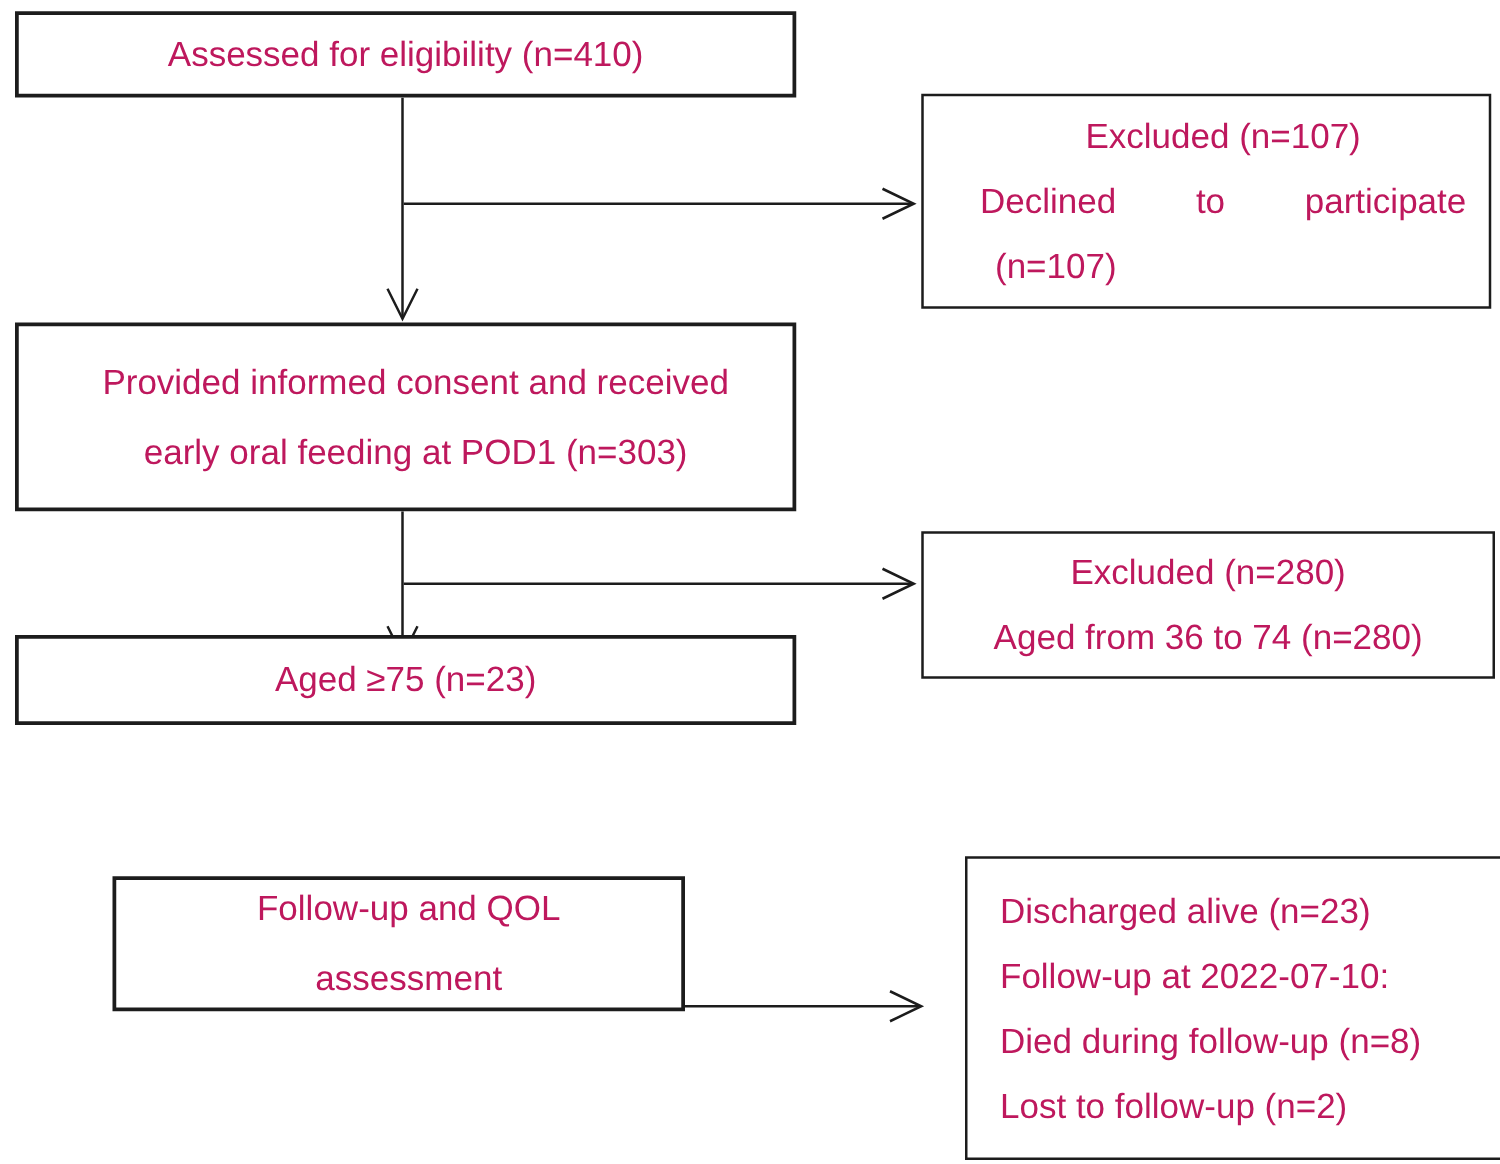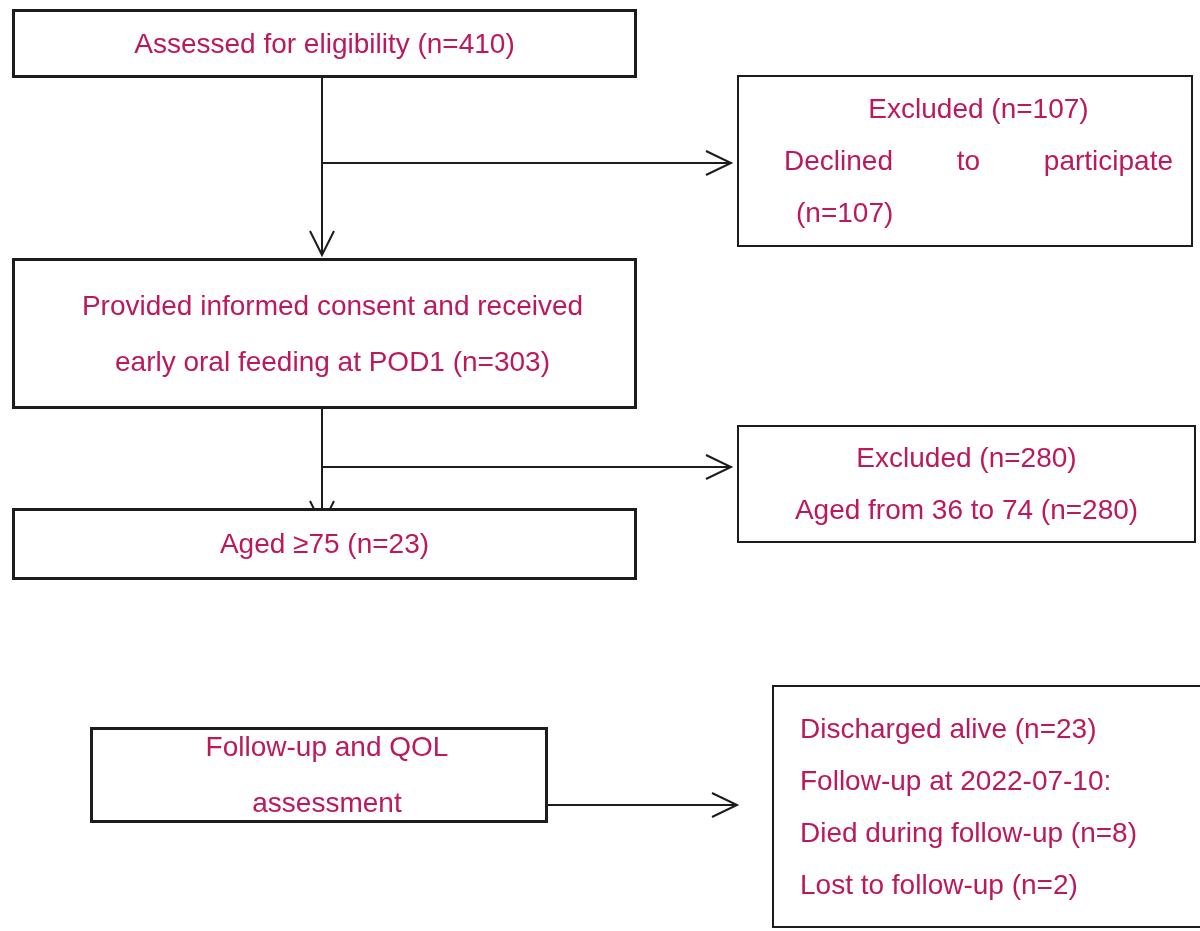--- a/index.html
+++ b/index.html
@@ -24,21 +24,21 @@
     white-space:normal;text-align:justify;text-align-last:justify;
     padding:0 18px;
   }
   .lh54 .line{line-height:56px;margin-left:16px;}
 
   .b-assessed {left:12px; top:9px;   width:625px;height:69px;}
   .b-excluded1{left:737px;top:75px;  width:456px;height:172px;padding-left:27px;}
   .b-consent  {left:12px; top:258px; width:625px;height:151px;}
   .b-excluded2{left:737px;top:407px; width:459px;height:118px;margin-top:18px;}
   .b-aged     {left:12px; top:508px; width:625px;height:72px;}
-  .b-followup {left:90px; top:727px; width:458px;height:96px;}
+  .b-followup {left:90px; top:701px; width:458px;height:108px;}
   .b-outcomes {left:772px;top:685px; width:443px;height:243px;}
 </style>
 </head>
 <body>
 
 <div class="canvas">
 
   <svg class="connectors" width="1200" height="931" viewBox="0 0 1200 931" aria-hidden="true">
     <g>
       <line x1="322" y1="78" x2="322" y2="254"></line>

